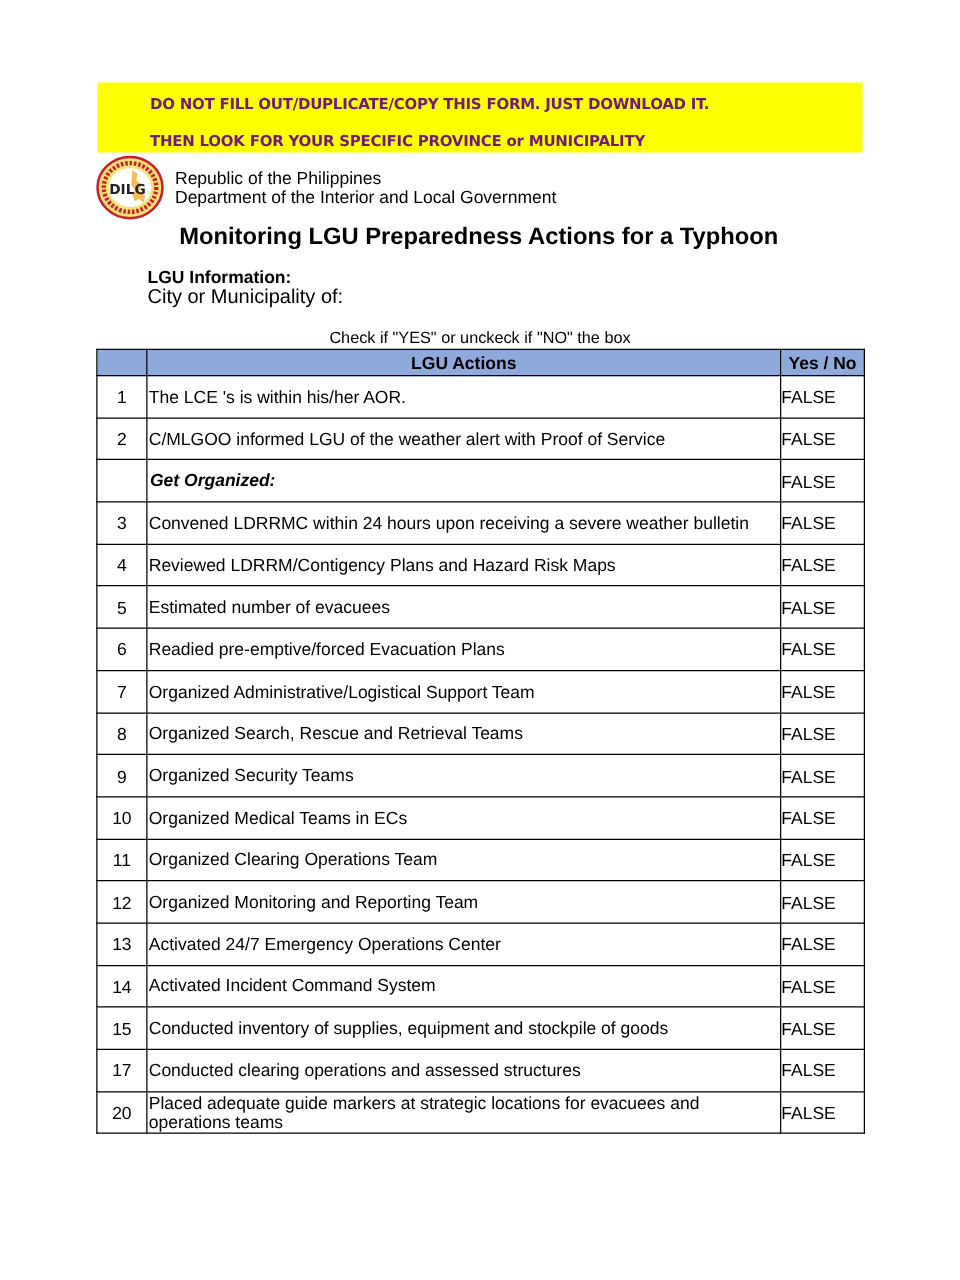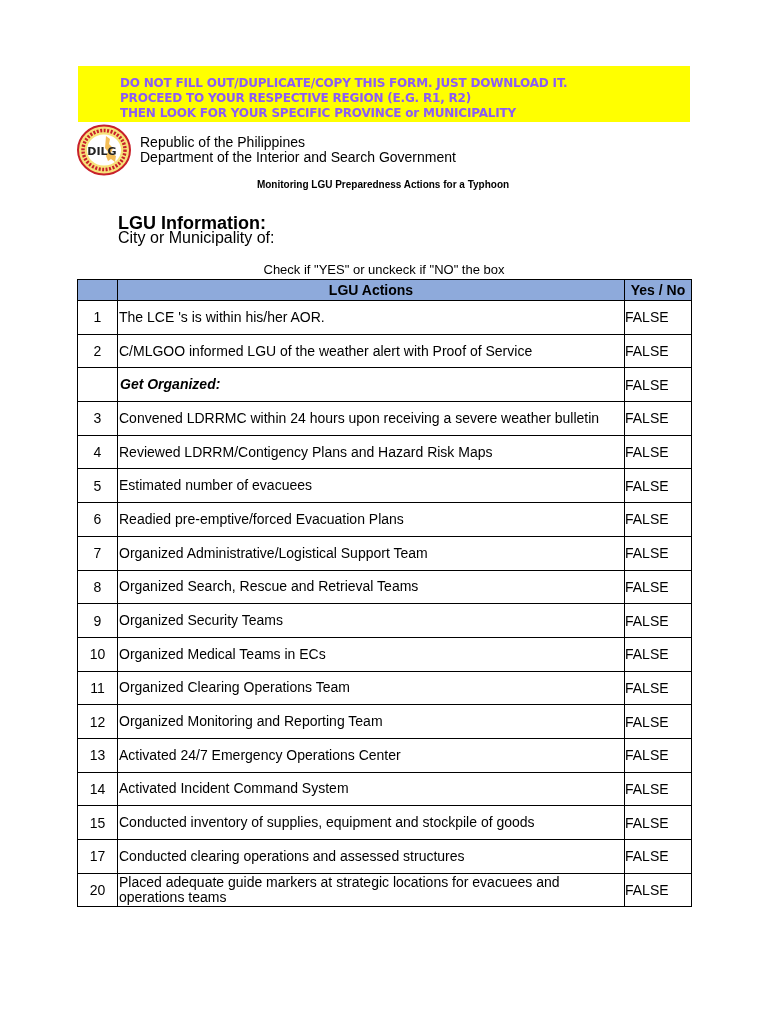--- a/index.html
+++ b/index.html
@@ -1,29 +1,29 @@
 <!DOCTYPE html>
 <html><head>
 <meta charset="utf-8">
 <style>
   html, body { margin: 0; padding: 0; background: #ffffff; }
   body { width: 768px; height: 1024px; position: relative; overflow: hidden;
          font-family: "Liberation Sans", sans-serif; color: #000; }
   .banner { position: absolute; left: 78px; top: 66px; width: 612px; height: 56px;
             background: #ffff00; }
   .banner-line { position: absolute; left: 42px; font-family: "DejaVu Sans", sans-serif;
-                 font-weight: bold; font-size: 12px; color: #8b5cf6; line-height: 16px;
+                 font-weight: bold; font-size: 12px; color: #701a75; line-height: 16px;
                  letter-spacing: -0.2px; white-space: nowrap; }
   .logo { position: absolute; left: 76px; top: 124px; width: 56px; height: 52px; }
   .agency { position: absolute; left: 140px; top: 135px; font-size: 14px; line-height: 15px; }
   .agency div { white-space: nowrap; }
   .title { position: absolute; left: 0; width: 768px; top: 179px; text-align: center;
-           font-weight: bold; font-size: 10px; }
+           font-weight: bold; font-size: 19px; }
   .title span { position: relative; left: -1px; }
-  .lgu-label { position: absolute; left: 118px; top: 213px; font-weight: bold; font-size: 18px; }
+  .lgu-label { position: absolute; left: 118px; top: 213px; font-weight: bold; font-size: 14px; }
   .lgu-city { position: absolute; left: 118px; top: 229px; font-size: 16px; }
   .instruction { position: absolute; left: 0; width: 768px; top: 262px; text-align: center; font-size: 13px; }
   .instruction span { position: relative; left: 0px; }
   table.actions { position: absolute; left: 77px; top: 279px; border-collapse: collapse;
                   width: 614px; table-layout: fixed; font-size: 14px; padding-left: 12px; }
   table.actions td, table.actions th { border: 1px solid #000; padding: 0; }
   table.actions col.c-num { width: 40px; }
   table.actions col.c-act { width: 507px; }
   table.actions col.c-yn { width: 67px; }
   table.actions thead th { background: #8eaadb; height: 20px; font-weight: bold; font-size: 14px;
@@ -32,37 +32,36 @@
   td.num { text-align: center; }
   td.act { padding-left: 1px !important; line-height: 15px; }
   td.yn { text-align: left; padding-right: 1px !important; }
   td.act.section { font-weight: bold; font-style: italic; padding-left: 2px !important; margin-left: 25px; }
 </style>
 </head>
 <body>
 
 <div class="banner">
   <div class="banner-line" style="top:9px">DO NOT FILL OUT/DUPLICATE/COPY THIS FORM. JUST DOWNLOAD IT.</div>
-  <div class="banner-line" style="top:24px">PROCEED TO YOUR RESPECTIVE REGION (E.G. R1, R2)</div>
   <div class="banner-line" style="top:39px">THEN LOOK FOR YOUR SPECIFIC PROVINCE or MUNICIPALITY</div>
 </div>
 
 <div class="logo">
   <svg width="56" height="52" viewBox="0 0 56 52">
     <ellipse cx="28" cy="26" rx="26" ry="24.5" fill="#f7e27a" stroke="#c8202a" stroke-width="2"></ellipse>
     <ellipse cx="28" cy="26" rx="21" ry="19.5" fill="none" stroke="#c8202a" stroke-width="3.5" stroke-dasharray="2 1.5"></ellipse>
     <ellipse cx="28" cy="26" rx="17" ry="15.5" fill="#ffffff"></ellipse>
     <path d="M30 12 l4 3 l-1 5 l4 4 l-2 5 l5 3 l-1 6 l-4 -3 l-3 2 l-2 -5 l2 -4 l-3 -4 z" fill="#f2b13a" opacity="0.85"></path>
     <text x="26" y="31" text-anchor="middle" font-family="DejaVu Sans, sans-serif" font-weight="bold" font-size="11" fill="#222">DILG</text>
   </svg>
 </div>
 
 <div class="agency">
   <div>Republic of the Philippines</div>
-  <div>Department of the Interior and Search Government</div>
+  <div>Department of the Interior and Local Government</div>
 </div>
 
 <div class="title"><span>Monitoring LGU Preparedness Actions for a Typhoon</span></div>
 <div class="lgu-label">LGU Information:</div>
 <div class="lgu-city">City or Municipality of:</div>
 <div class="instruction"><span>Check if "YES" or unckeck if "NO" the box</span></div>
 
 <table class="actions">
   <colgroup>
       <col class="c-num">

